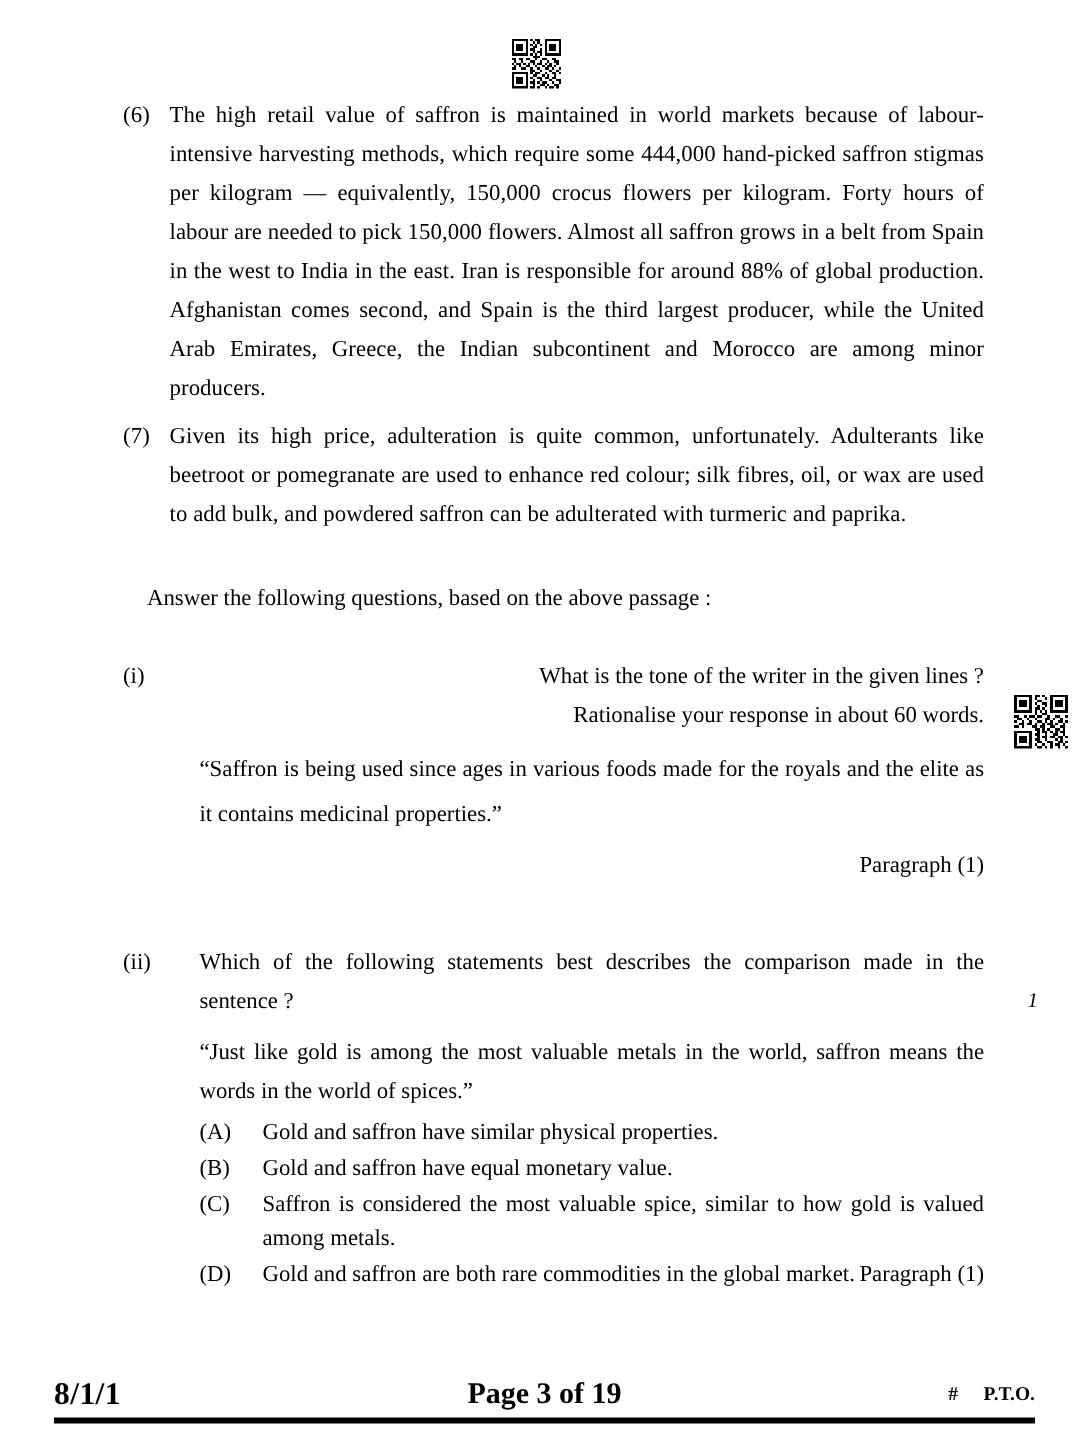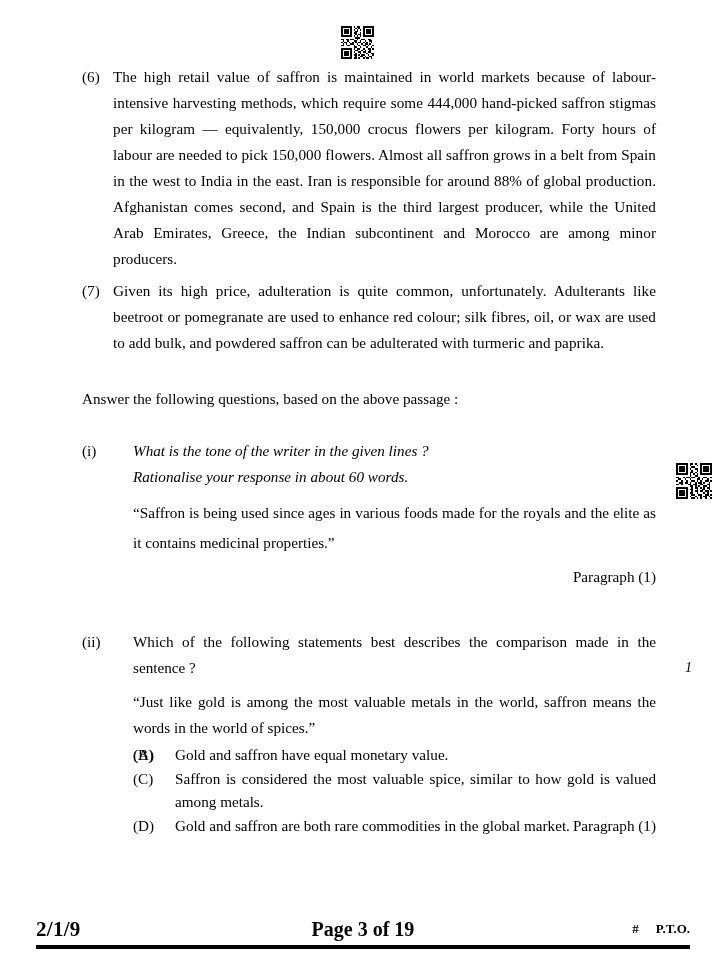--- a/index.html
+++ b/index.html
@@ -64,21 +64,21 @@
   .para .num {
     position: absolute;
     left: 0;
     top: 0;
     width: 28px;
     text-align: left;
   }
   .para:last-of-type { margin-bottom: 0; }
 
   .instruction {
-    margin: 30px 0 0 0;
+    margin: 30px 0 0 16px;
     font-size: 15.2px;
     line-height: 26px;
   }
 
   
   .question {
     position: relative;
     padding-left: 51px;
     margin-top: 26px;
     font-size: 15.2px;
@@ -88,21 +88,21 @@
     position: absolute;
     left: 0;
     top: 0;
     width: 46px;
     text-align: left;
   }
   .q-line {
     text-align: justify;
     text-justify: inter-word;
   }
-  .q-line.nojust { text-align: left; font-style: italic; }
+  .q-line.nojust { text-align: right; }
 
   .q-stem {
     position: relative;
     margin-top: 39px;
   }
   .marks {
     position: absolute;
     right: -36px;
     bottom: 0;
     font-style: italic;
@@ -512,40 +512,40 @@
     <div class="question">
       <span class="qnum">(ii)</span>
       <div class="q-stem">
         <div class="q-line">Which of the following statements best describes the comparison made in the sentence ?</div>
         <span class="marks">1</span>
       </div>
       <div class="quote tight">“Just like gold is among the most valuable metals in the world, saffron means the words in the world of spices.”</div>
 
       <div class="options">
         <div class="option nojust">
-          <span class="olabel">(A)</span>
+          <span class="olabel">(A)</span><span>Gold and saffron have similar physical properties.</span>
         </div>
         <div class="option nojust">
           <span class="olabel">(B)</span><span>Gold and saffron have equal monetary value.</span>
         </div>
         <div class="option">
           <span class="olabel">(C)</span><span>Saffron is considered the most valuable spice, similar to how gold is valued among metals.</span>
         </div>
         <div class="option option-last">
           <span class="olabel">(D)</span><span>Gold and saffron are both rare commodities in the global market.</span>
           <span class="tail-ref">Paragraph (1)</span>
         </div>
       </div>
     </div>
 
   </div>
 
   <div class="footer">
     <div class="footer-row">
-      <span class="footer-code">2/1/9</span>
+      <span class="footer-code">8/1/1</span>
       <span class="footer-center">Page 3 of 19</span>
       <span class="footer-right">
         <span class="footer-hash">#</span><span>P.T.O.</span>
       </span>
     </div>
     <div class="footer-rule"></div>
   </div>
 
 </div>
 

